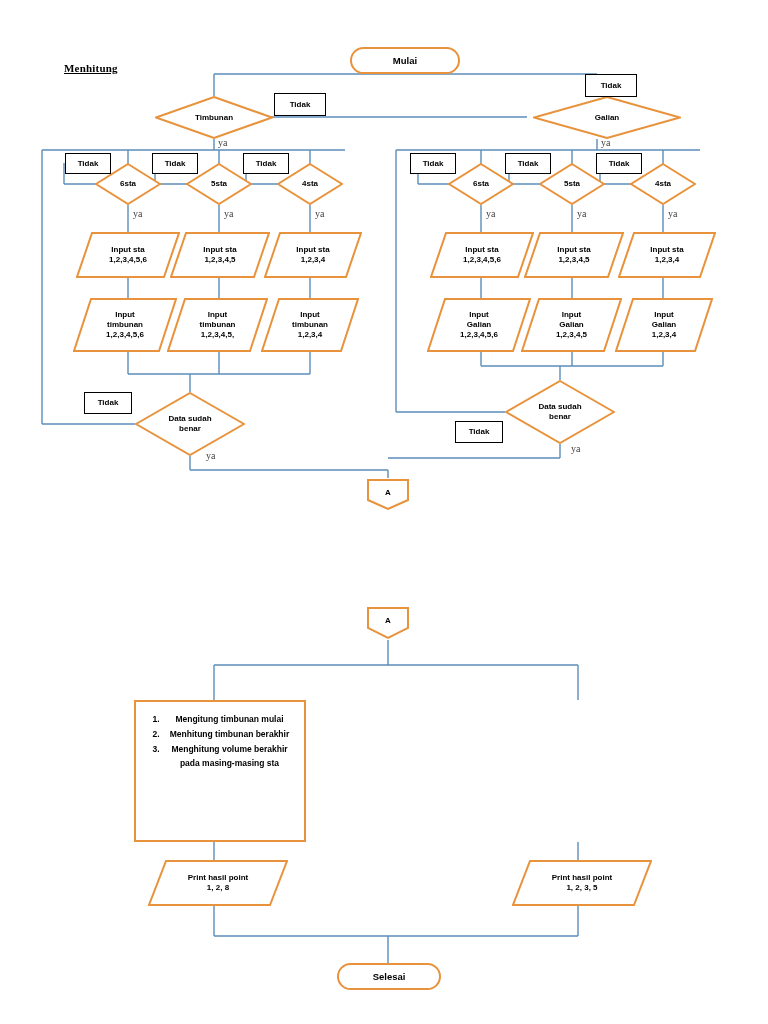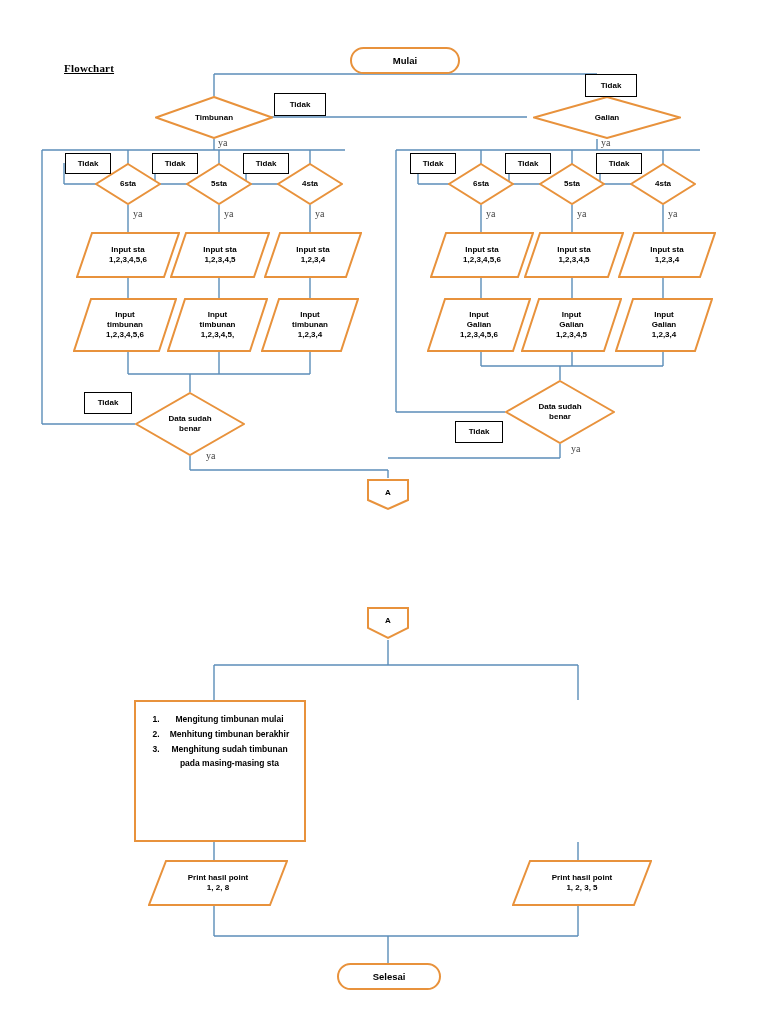--- a/index.html
+++ b/index.html
@@ -159,21 +159,21 @@
       <path d="M214,842 L214,860"></path>
       <path d="M578,842 L578,860"></path>
 
       <path d="M214,906 L214,936"></path>
       <path d="M578,906 L578,936"></path>
       <path d="M214,936 L578,936"></path>
       <path d="M388,936 L388,963"></path>
     </g>
   </svg>
 
-  <div id="page-title">Flowchart</div>
+  <div id="page-title">Menhitung</div>
 
   <div class="node terminator" style="left:350px;top:27px;width:110px;height:27px;margin-top:20px;">
     <span class="lbl">Mulai</span>
   </div>
 
   <div class="node decision" style="left:155px;top:96px;width:118px;height:43px;">
     <svg class="diasvg" viewBox="0 0 118 43" preserveAspectRatio="none">
         <polygon points="59,1 117,21.5 59,42 1,21.5"></polygon>
       </svg>
     <span class="lbl">Timbunan</span>
@@ -418,21 +418,21 @@
         <polygon points="2,2 42,2 42,22 22,32 2,22"></polygon>
       </svg>
     <span class="lbl">A</span>
   </div>
 
   <div class="node process" style="left:134px;top:700px;width:172px;height:142px;">
     <div class="proc-inner">
       <ol class="steps">
         <li>Mengitung timbunan mulai</li>
         <li>Menhitung timbunan berakhir</li>
-        <li>Menghitung sudah timbunan pada masing-masing sta</li>
+        <li>Menghitung volume berakhir pada masing-masing sta</li>
       </ol>
     </div>
   </div>
 
 
   <div class="node io" style="left:148px;top:860px;width:140px;height:46px;">
     <svg class="posvg" viewBox="0 0 140 46" preserveAspectRatio="none">
         <polygon points="18,1 139,1 122,45 1,45"></polygon>
       </svg>
     <span class="lbl">

